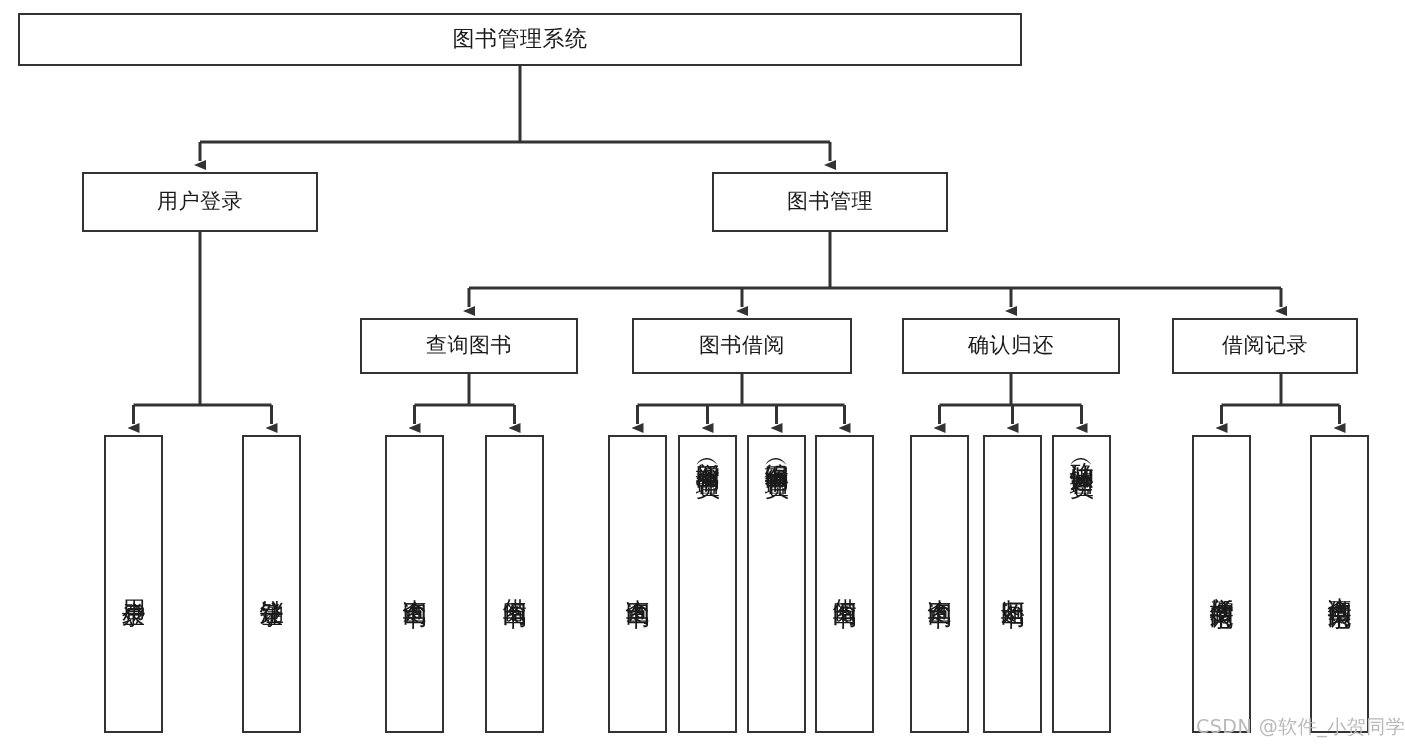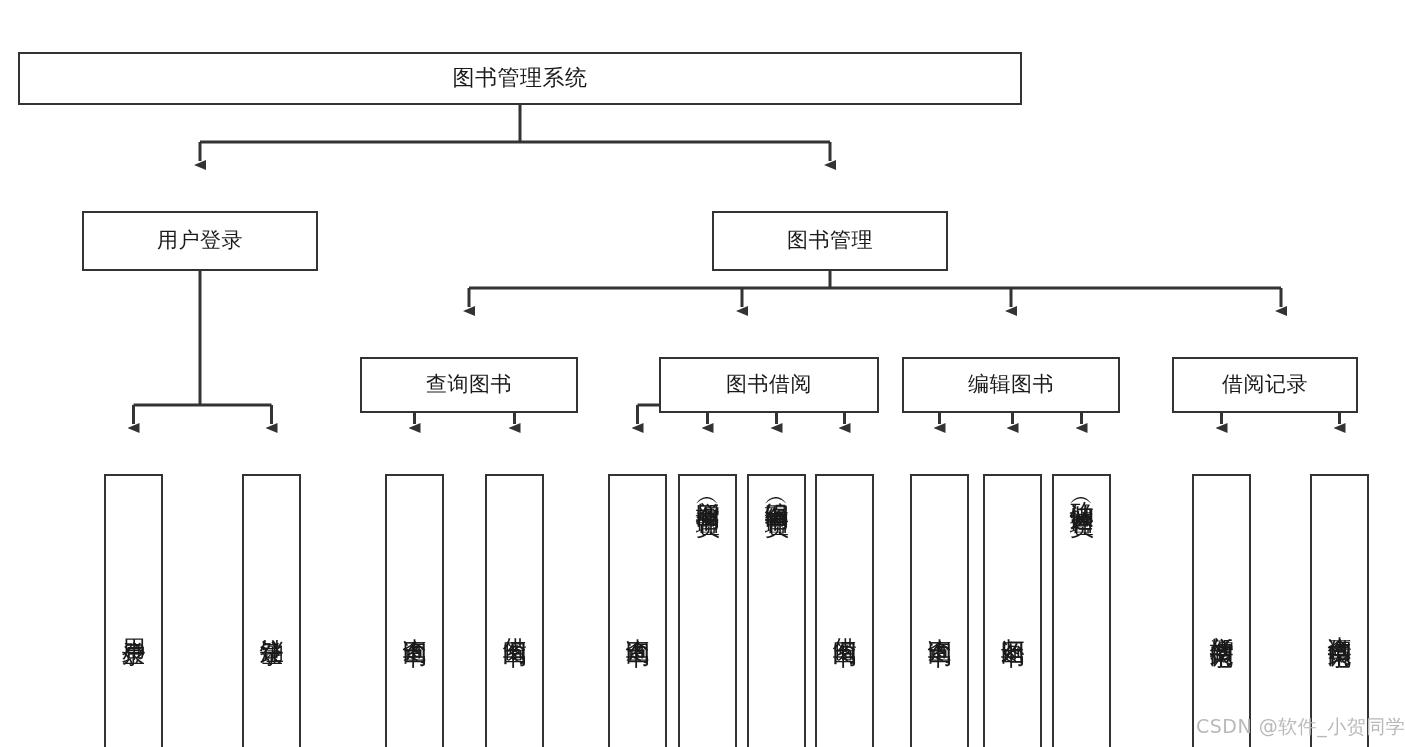--- a/index.html
+++ b/index.html
@@ -27,21 +27,20 @@
   }
   .node {
     position: absolute;
     box-sizing: border-box;
     background: #ffffff;
     border: 2px solid #333333;
     display: flex;
     align-items: center;
     justify-content: center;
     color: #1a1a1a;
-    margin-top: 39px;
   }
   .node .label {
     display: block;
     text-align: center;
     line-height: 1.18;
     letter-spacing: 0.5px;
     white-space: pre;
   }
   
   .node.horiz .label {
@@ -129,25 +128,25 @@
       </div>
       <div class="node horiz" style="left: 82px; top: 172px; width: 236px; height: 60px;">
         <span class="label">用户登录</span>
       </div>
       <div class="node horiz" style="left: 712px; top: 172px; width: 236px; height: 60px;">
         <span class="label">图书管理</span>
       </div>
       <div class="node horiz" style="left: 360px; top: 318px; width: 218px; height: 56px;">
         <span class="label">查询图书</span>
       </div>
-      <div class="node horiz" style="left: 659px; top: 318px; width: 220px; height: 56px;">
+      <div class="node horiz" style="left: 632px; top: 318px; width: 220px; height: 56px;">
         <span class="label">图书借阅</span>
       </div>
       <div class="node horiz" style="left: 902px; top: 318px; width: 218px; height: 56px;">
-        <span class="label">编辑图书</span>
+        <span class="label">确认归还</span>
       </div>
       <div class="node horiz" style="left: 1172px; top: 318px; width: 186px; height: 56px;">
         <span class="label">借阅记录</span>
       </div>
       <div class="node vert" style="left: 104px; top: 435px; width: 59px; height: 298px;">
         <span class="label">用户登录</span>
       </div>
       <div class="node vert" style="left: 242px; top: 435px; width: 59px; height: 298px;">
         <span class="label">注销登录</span>
       </div>

